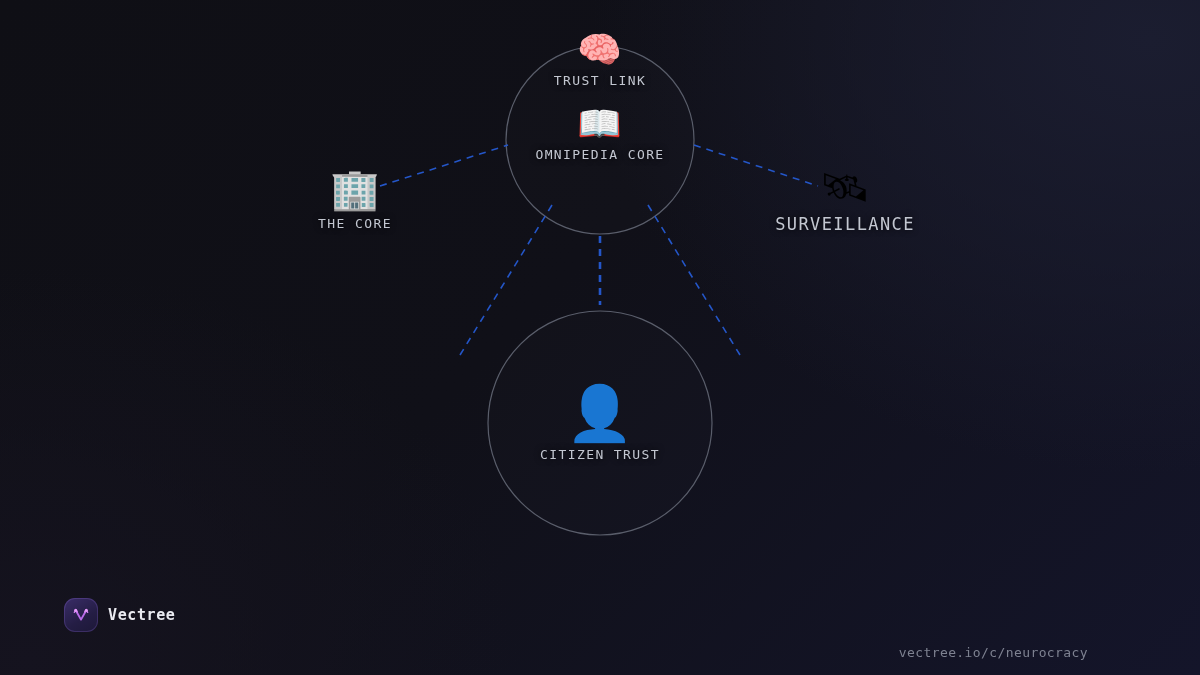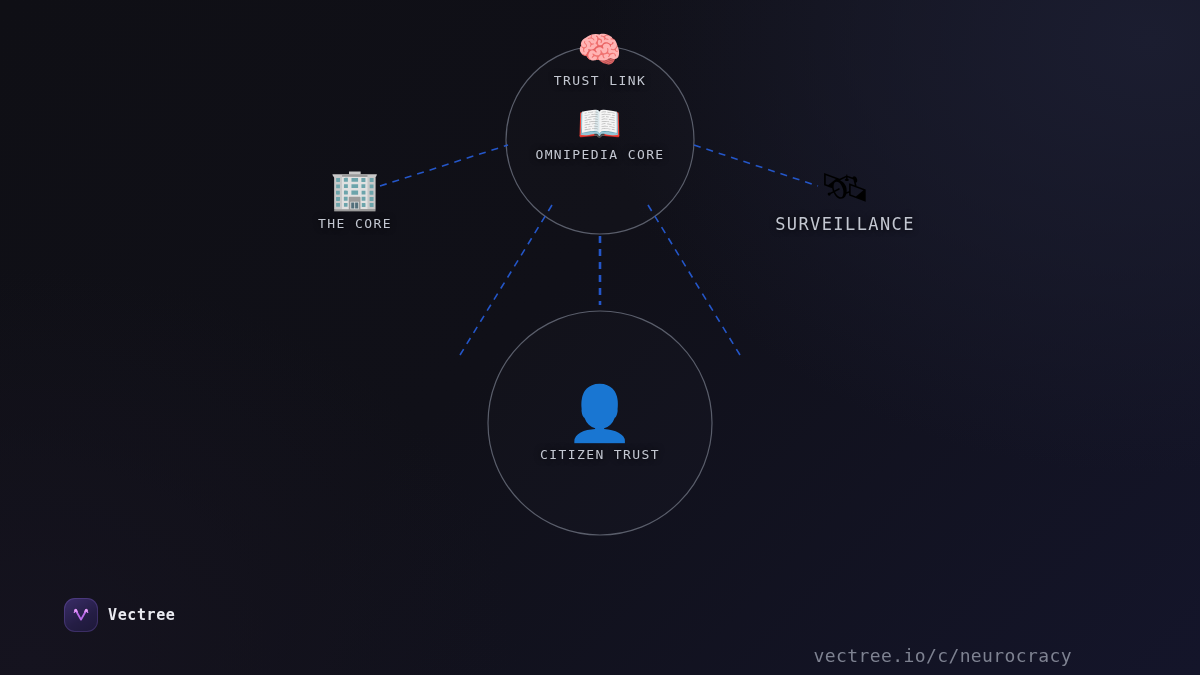--- a/index.html
+++ b/index.html
@@ -118,24 +118,24 @@
     top: 73px;
     font-family: "DejaVu Sans Mono", "Liberation Mono", monospace;
     font-size: 35px;
     font-weight: bold;
     color: #ffffff;
     letter-spacing: 1.2px;
     line-height: 1;
   }
   #footer-url {
     position: absolute;
-    right: 32px;
+    right: 16px;
     top: 85px;
     font-family: "DejaVu Sans Mono", "Liberation Mono", monospace;
-    font-size: 18px;
+    font-size: 13px;
     color: #7e8291;
     letter-spacing: 0.4px;
   }
 </style>
 </head>
 <body>
 
 <div id="stage">
 
   <svg id="graph" viewBox="0 0 1200 675" xmlns="http://www.w3.org/2000/svg">

